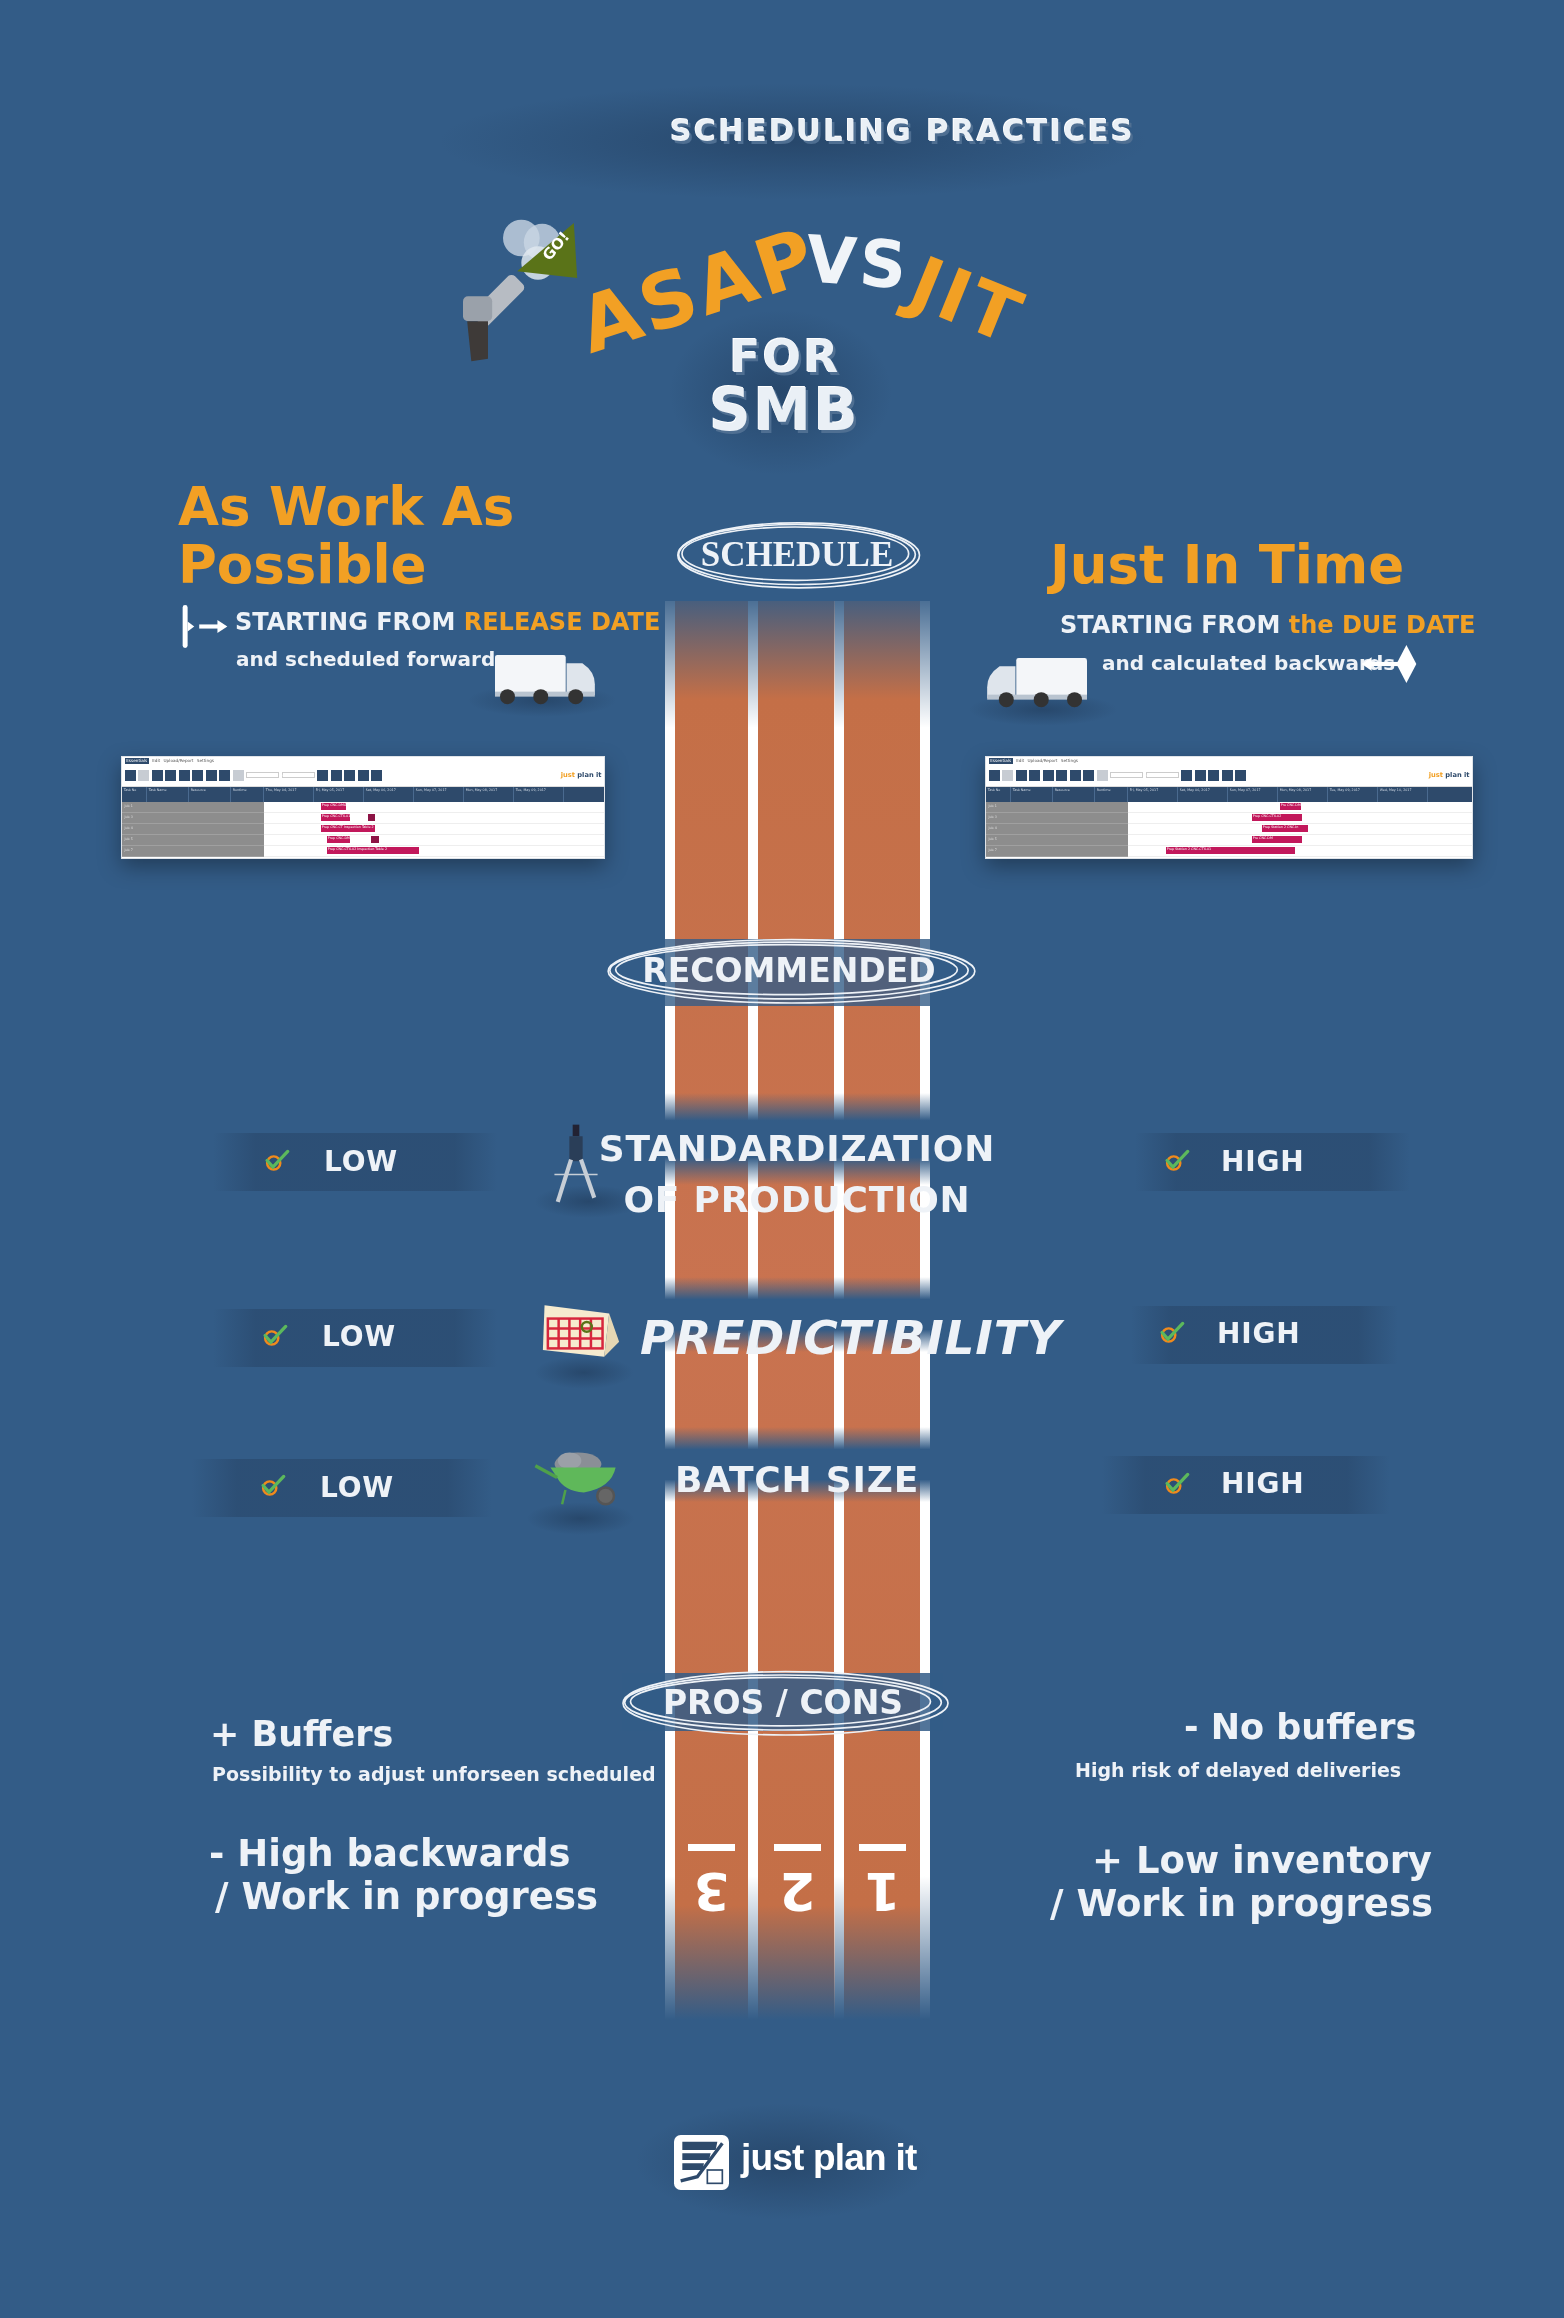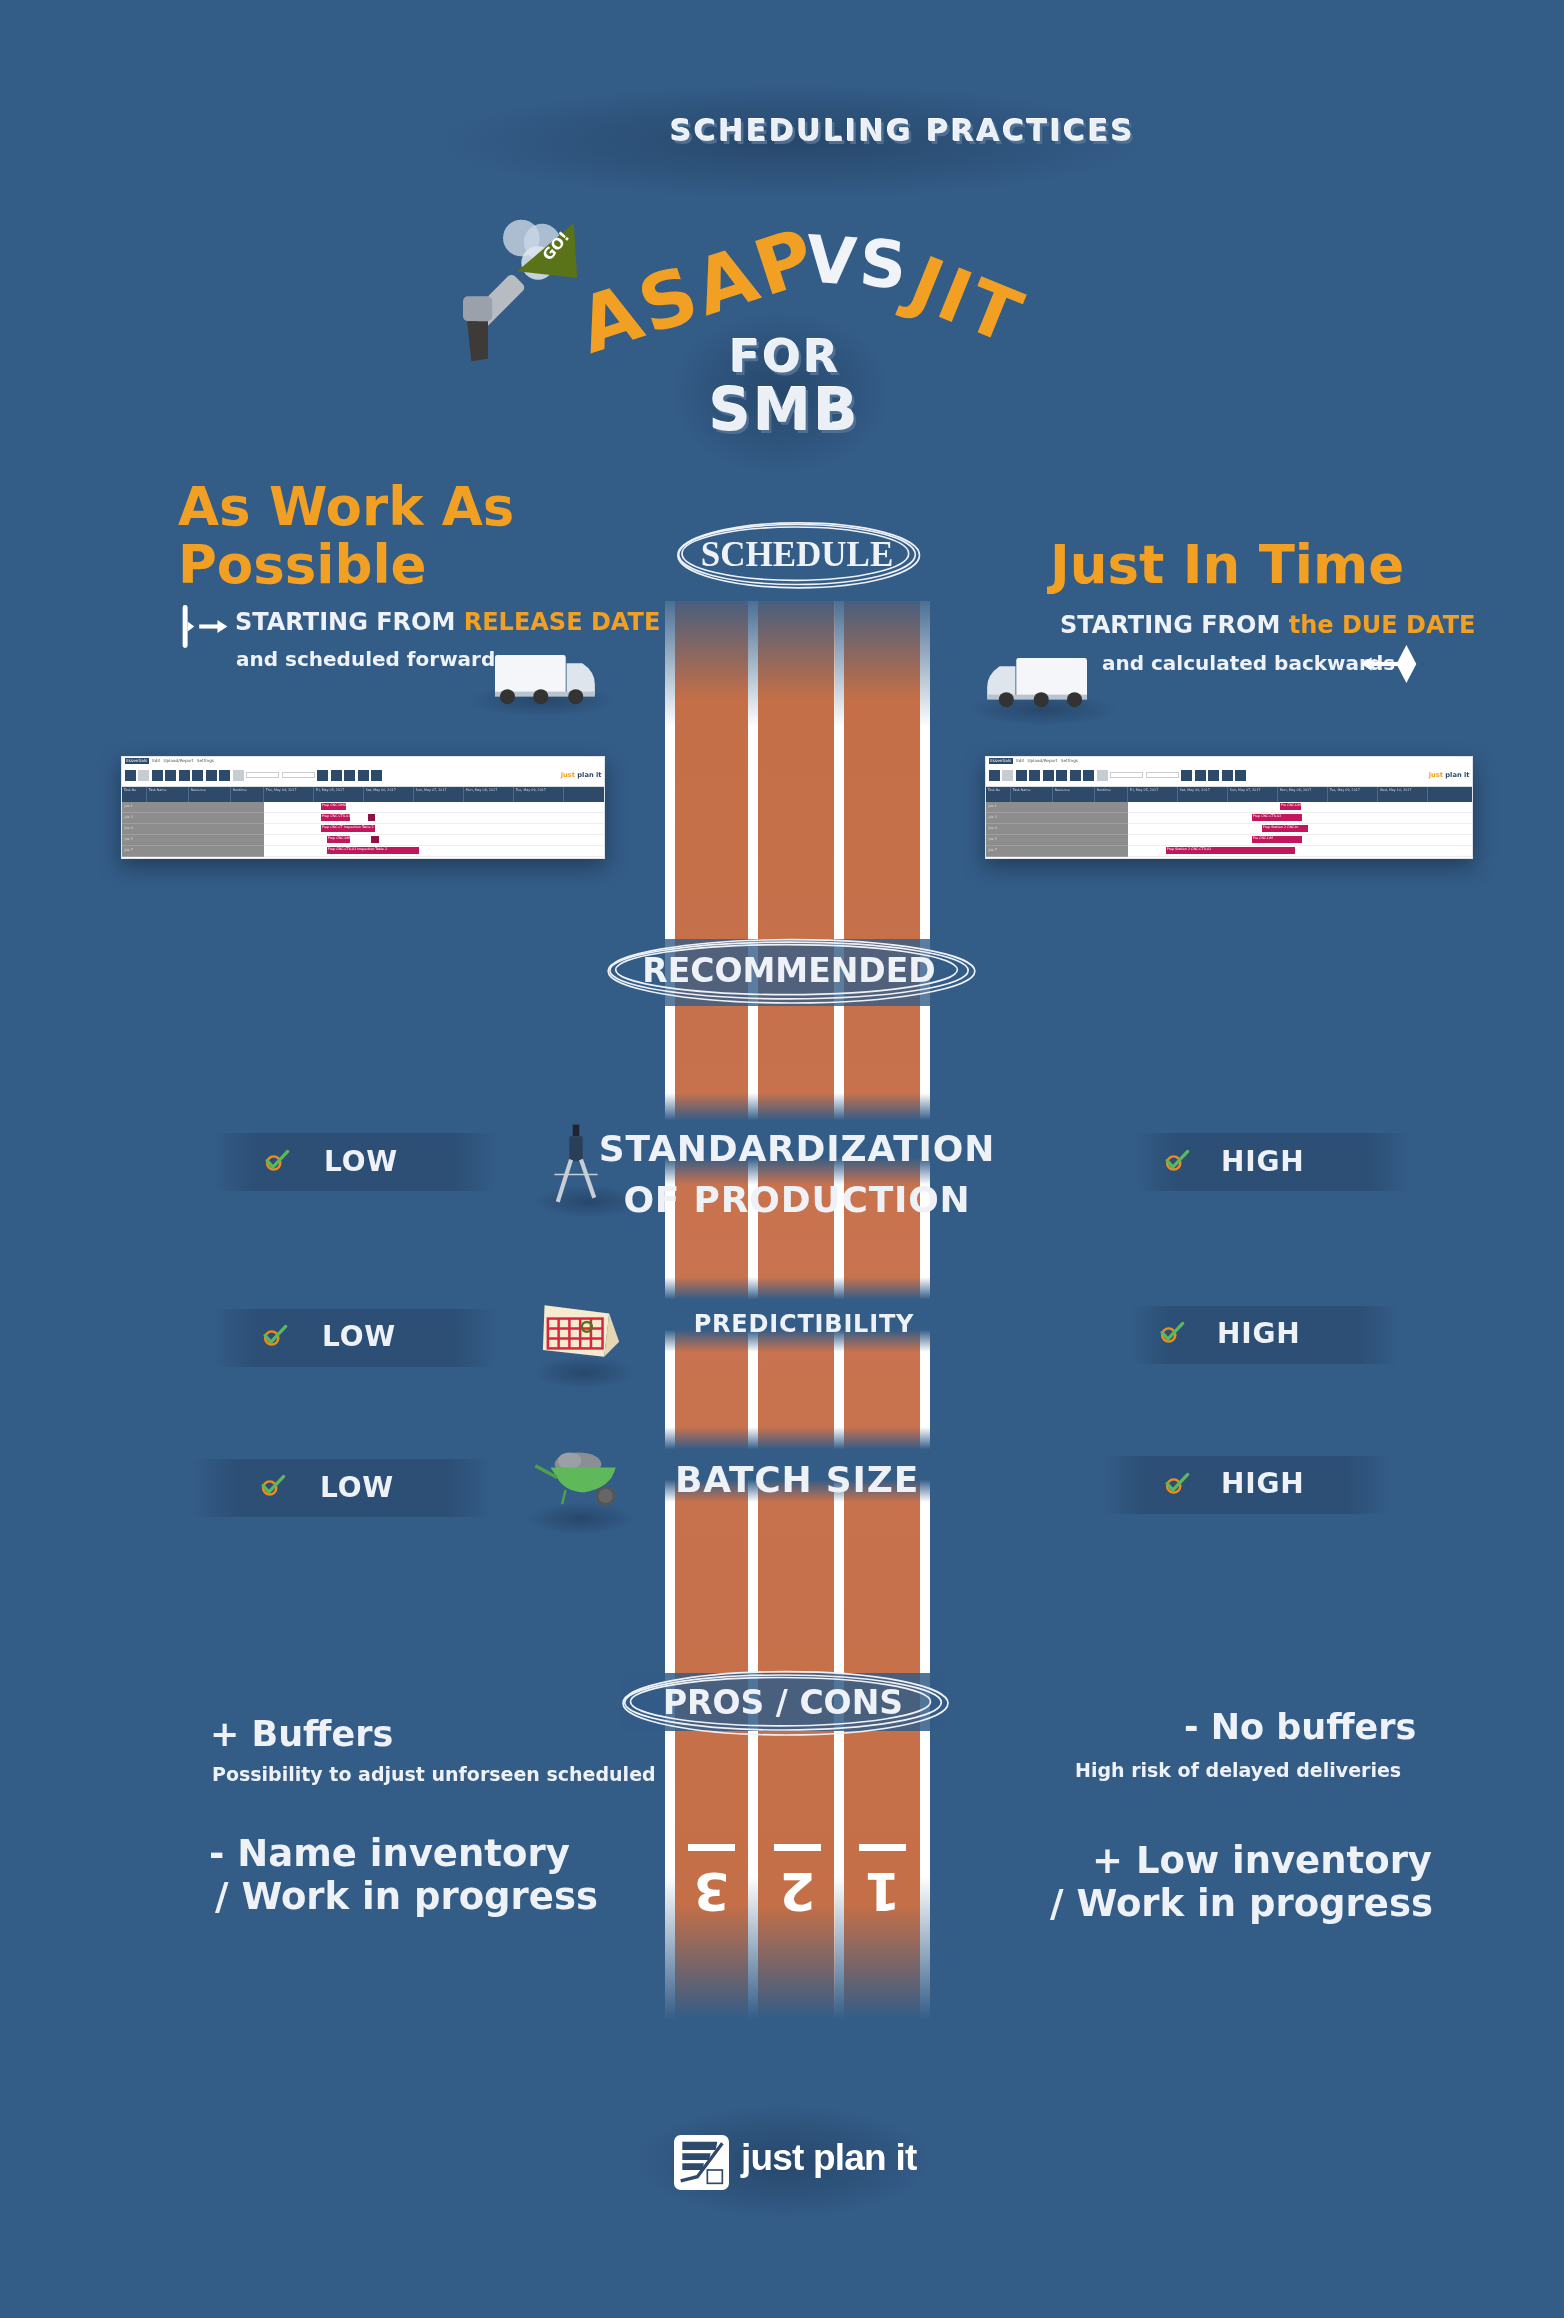--- a/index.html
+++ b/index.html
@@ -350,21 +350,21 @@
         <line x1="8" y1="32" x2="74" y2="32"></line>
         <line x1="8" y1="44" x2="74" y2="44"></line>
         <line x1="21" y1="20" x2="21" y2="56"></line>
         <line x1="34" y1="20" x2="34" y2="56"></line>
         <line x1="47" y1="20" x2="47" y2="56"></line>
         <line x1="60" y1="20" x2="60" y2="56"></line>
       </g>
       <circle cx="55" cy="30" r="6" fill="none" stroke="#5a7318" stroke-width="3"></circle>
     </svg>
 </div>
-<div class="abs center-crit" style="left:616px;top:1310px;width:376px;font-size:24px;">PREDICTIBILITY</div>
+<div class="abs center-crit" style="left:640px;top:1310px;width:376px;font-size:47px;font-style:italic;">PREDICTIBILITY</div>
 <div class="band" style="left:1131px;top:1306px;width:267px;height:58px;"></div>
 <div class="abs" style="left:1158px;top:1320px;width:28px;height:25px;">
   <svg width="28" height="25" viewBox="0 0 34 30">
       <circle cx="13" cy="18" r="8" fill="none" stroke="#f08a1c" stroke-width="3"></circle>
       <path d="M5,15 L12,23 L30,4" fill="none" stroke="#5cb85c" stroke-width="4" stroke-linecap="round"></path>
     </svg>
 </div>
 <div class="abs row-text" style="left:1217px;top:1317px;">HIGH</div>
 
 <div class="band" style="left:192px;top:1459px;width:300px;height:58px;"></div>
@@ -403,21 +403,21 @@
     <ellipse cx="200" cy="45" rx="190" ry="33"></ellipse>
         <ellipse cx="197" cy="44" rx="180" ry="29"></ellipse>
         <ellipse cx="203" cy="46" rx="195" ry="38"></ellipse>
   </g>
     </svg>
   <span style="font-size:33px;line-height:75px;">PROS / CONS</span>
 </div>
 
 <div class="abs chalk" style="left:210px;top:1714px;font-size:35px;">+ Buffers</div>
 <div class="abs chalk" style="left:212px;top:1763px;font-size:19px;">Possibility to adjust unforseen scheduled</div>
-<div class="abs chalk" style="left:209px;top:1832px;font-size:37px;">- Name inventory</div>
+<div class="abs chalk" style="left:209px;top:1832px;font-size:37px;">- High backwards</div>
 <div class="abs chalk" style="left:215px;top:1875px;font-size:37px;">/ Work in progress</div>
 
 <div class="abs chalk" style="left:1184px;top:1707px;font-size:35px;">- No buffers</div>
 <div class="abs chalk" style="left:1075px;top:1759px;font-size:19px;">High risk of delayed deliveries</div>
 <div class="abs chalk" style="left:1092px;top:1839px;font-size:37px;">+ Low inventory</div>
 <div class="abs chalk" style="left:1050px;top:1882px;font-size:37px;">/ Work in progress</div>
 
 <div class="shadow-blob" style="left:634px;top:2103px;width:300px;height:117px;"></div>
 <div class="abs" style="left:674px;top:2135px;width:55px;height:55px;">
   <svg width="55" height="55" viewBox="0 0 66 66">

